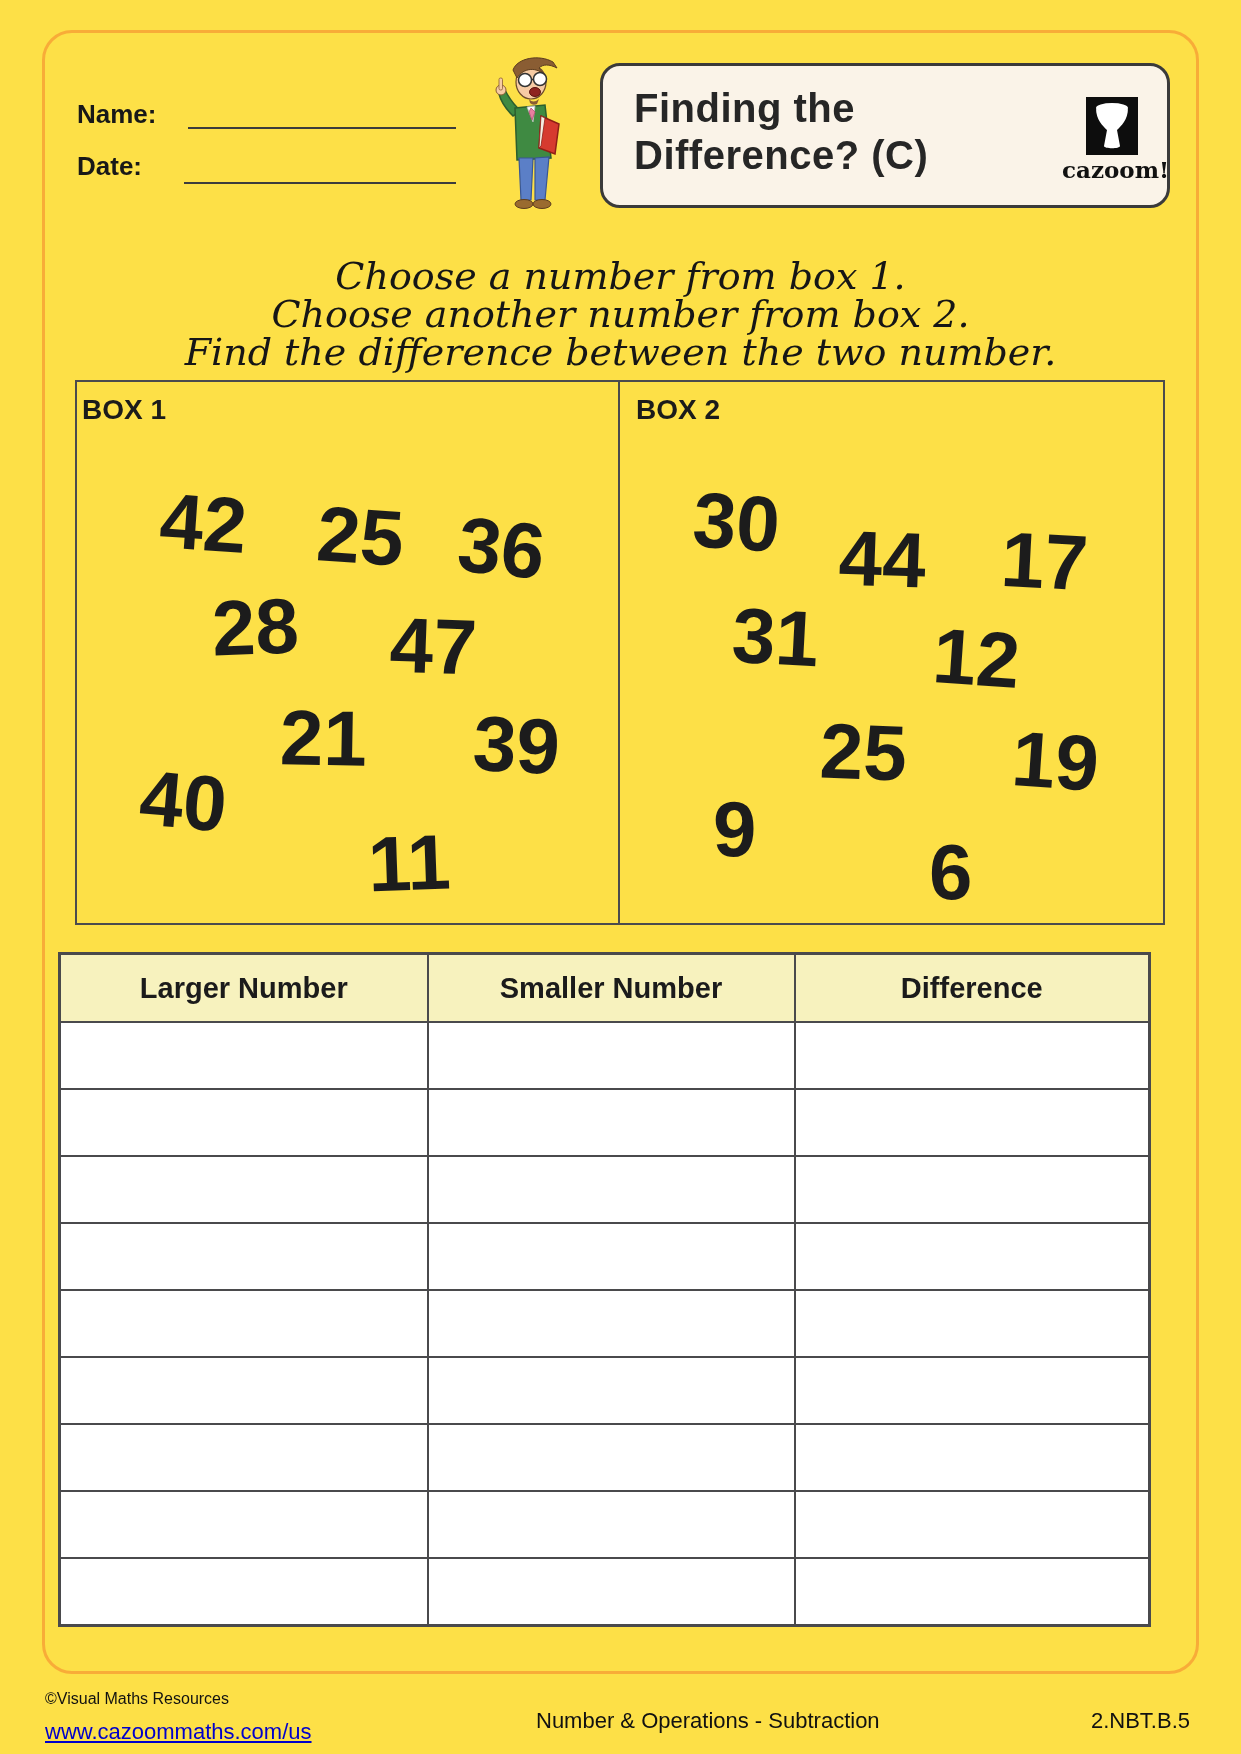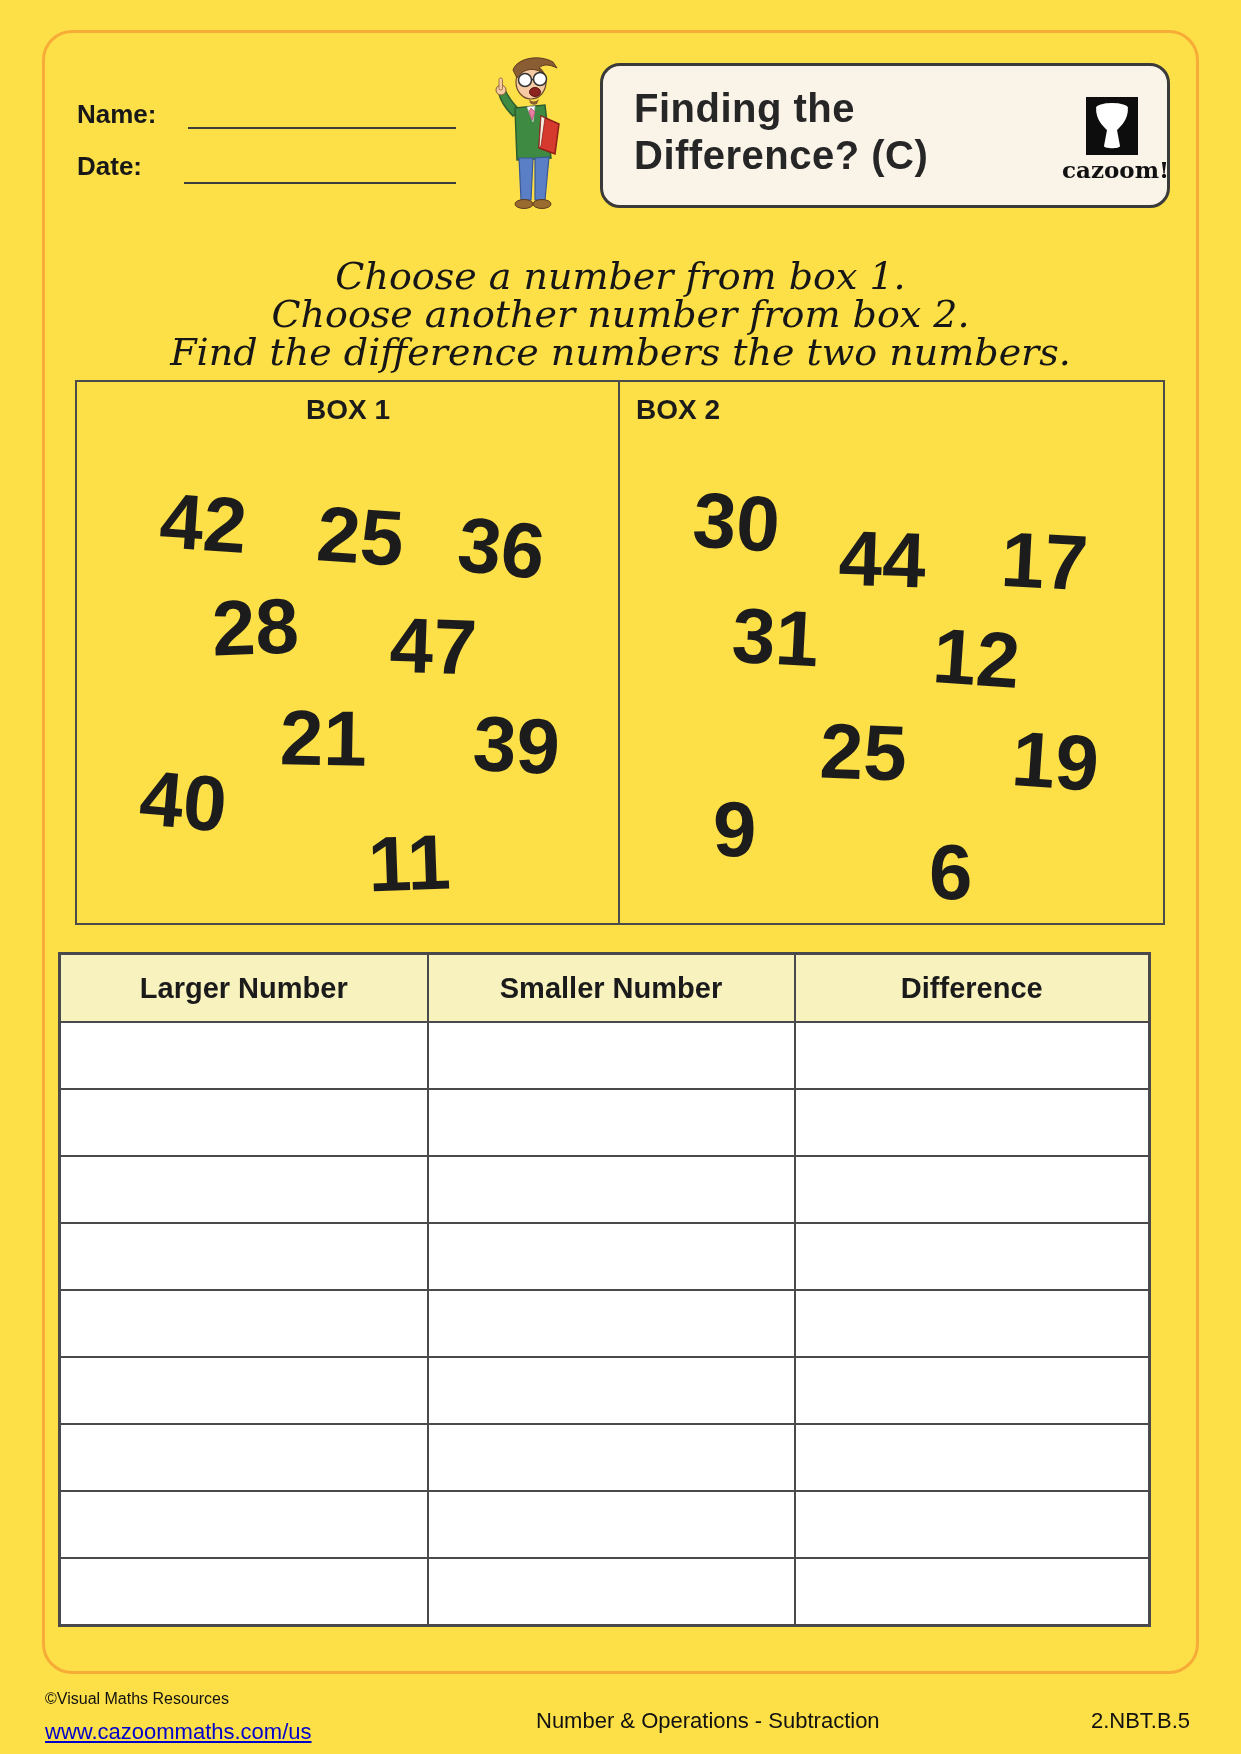--- a/index.html
+++ b/index.html
@@ -35,21 +35,21 @@
   
   .instr{position:absolute;left:0;width:1241px;text-align:center;
          font-family:"DejaVu Serif",serif;font-style:italic;font-size:38px;color:#161616;}
   #instr1{top:254px;} #instr2{top:292px;} #instr3{top:330px;}
 
   
   #boxes{position:absolute;left:75px;top:380px;width:1090px;height:545px;
          border:2px solid #4b4b4d;box-sizing:border-box;}
   #box-divider{position:absolute;left:618px;top:380px;width:0;height:545px;border-left:2px solid #4b4b4d;}
   .box-label{position:absolute;top:394px;font-size:28px;font-weight:bold;color:#1b1b1b;}
-  #box1-label{left:76px;width:544px;text-align:center;}
+  #box1-label{left:76px;width:544px;text-align:left;padding-left:6px;}
   #box2-label{left:636px;width:545px;text-align:left;}
   .num{position:absolute;font-size:78px;font-weight:bold;line-height:1;color:#1c1c1c;
        font-family:"Liberation Sans",sans-serif;}
   #b1n0{left:160px;top:484px;transform:rotate(4deg);}
   #b1n1{left:317px;top:497px;transform:rotate(4deg);}
   #b1n2{left:458px;top:509px;transform:rotate(6deg);}
   #b1n3{left:212px;top:588px;transform:rotate(-2deg);}
   #b1n4{left:390px;top:607px;transform:rotate(2deg);}
   #b1n5{left:280px;top:699px;transform:rotate(1deg);}
   #b1n6{left:473px;top:706px;transform:rotate(3deg);}
@@ -129,21 +129,21 @@
     <svg viewBox="0 0 52 58" width="52" height="58">
       <ellipse cx="26" cy="11" rx="16" ry="5" fill="#ffffff"></ellipse>
       <path d="M10,11 C10,23 17,29 21,33 L18,49 C18,52 34,52 34,49 L31,33 C35,29 42,23 42,11
                C42,16 10,16 10,11 Z" fill="#ffffff"></path>
     </svg>
   </div>
   <div id="logo-text">cazoom!</div>
 
   <div id="instr1" class="instr">Choose a number from box 1.</div>
   <div id="instr2" class="instr">Choose another number from box 2.</div>
-  <div id="instr3" class="instr">Find the difference numbers the two numbers.</div>
+  <div id="instr3" class="instr">Find the difference between the two number.</div>
 
   <div id="boxes"></div>
   <div id="box-divider"></div>
   <div id="box1-label" class="box-label">BOX 1</div>
   <div id="box2-label" class="box-label">BOX 2</div>
 
   <span id="b1n0" class="num">42</span>
   <span id="b1n1" class="num">25</span>
   <span id="b1n2" class="num">36</span>
   <span id="b1n3" class="num">28</span>

